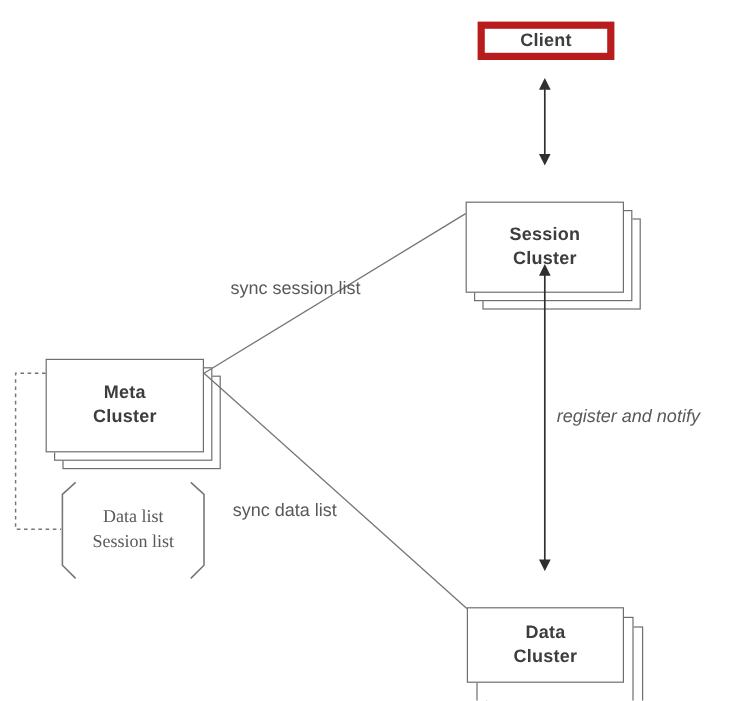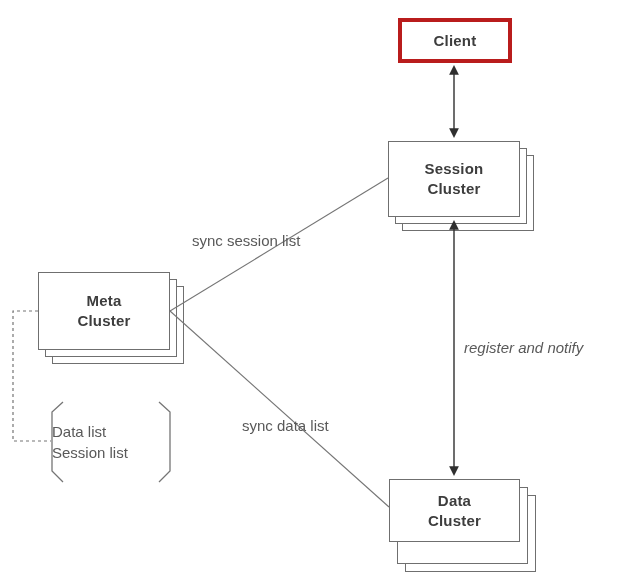--- a/index.html
+++ b/index.html
@@ -21,20 +21,21 @@
     left: 0;
     top: 0;
     width: 621px;
     height: 584px;
     pointer-events: none;
     z-index: 5;
   }
   .node-stack {
     position: absolute;
     z-index: 2;
+    margin-top: 27px;
   }
   .node-box {
     position: absolute;
     background: #ffffff;
     border: 1px solid #6f6f6f;
     box-sizing: border-box;
   }
   .node-front {
     display: flex;
     align-items: center;
@@ -47,47 +48,48 @@
     color: #3d3d3d;
     line-height: 20px;
     white-space: pre-line;
     letter-spacing: 0.2px;
   }
   .client-node {
     position: absolute;
     left: 398px;
     top: 18px;
     width: 114px;
-    height: 45px;
+    height: 32px;
     background: #ffffff;
-    border: 4px solid #b91c1c;
+    border: 6px solid #b91c1c;
     box-sizing: border-box;
     display: flex;
     align-items: center;
     justify-content: center;
     z-index: 2;
   }
   .edge-label {
     position: absolute;
     font-size: 15px;
     color: #595959;
     white-space: nowrap;
     z-index: 6;
   }
   .note-text {
     position: absolute;
     left: 52px;
     top: 421px;
     width: 118px;
-    text-align: left;
+    text-align: center;
     font-size: 15px;
     line-height: 21px;
     color: #595959;
     white-space: pre-line;
     z-index: 6;
+    font-family: Liberation Serif, serif;
   }
 </style>
 </head>
 <body>
 
 <div class="canvas">
 
   <svg class="connector-layer" viewBox="0 0 621 584" xmlns="http://www.w3.org/2000/svg">
     <defs>
       <marker id="arrowhead" viewBox="0 0 10 10" refX="8" refY="5" markerWidth="7" markerHeight="7" orient="auto-start-reverse">
@@ -138,18 +140,18 @@
       <span class="node-label">Data
 Cluster</span>
     </div>
   </div>
 
 
   <div class="edge-label" style="left:464px; top:339px;font-style:italic;">register and notify</div>
 
   <div class="edge-label" style="left:192px; top:204px;margin-top:28px;">sync session list</div>
 
-  <div class="edge-label" style="left:194px; top:417px;margin-left:48px;">sync data list</div>
+  <div class="edge-label" style="left:194px; top:417px;">sync data list</div>
 
   <div class="note-text">Data list
 Session list</div>
 
 </div>
 
 </body></html>

